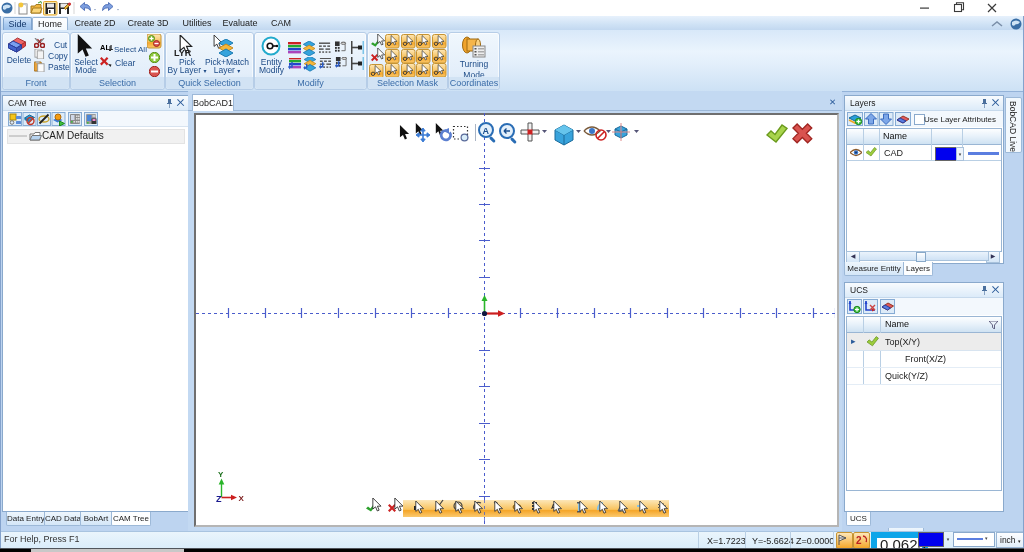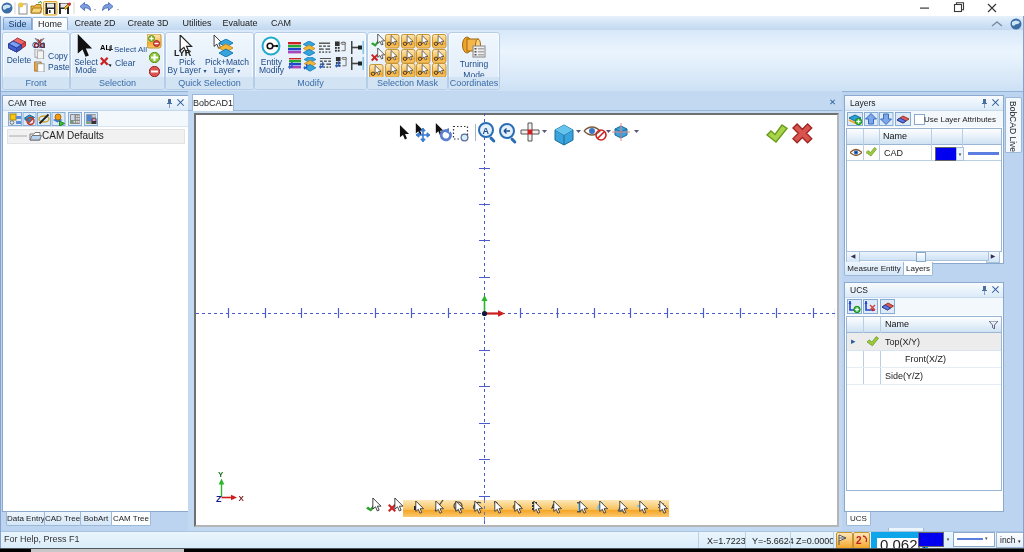--- a/index.html
+++ b/index.html
@@ -176,21 +176,21 @@
     <svg style="position:absolute;left:4px;top:4px;" width="20" height="16" viewBox="0 0 17 16">
         <use href="#eraser"></use>
       </svg>
     <div class="blabel" style="left:0px;top:24px;width:32px;">Delete</div>
     <svg style="position:absolute;left:31px;top:5px;" width="11" height="10" viewBox="0 0 11 10">
         <path d="M1 0 L5.5 5 M10 0 L5.5 5" stroke="#888" stroke-width="1.3" fill="none"></path>
         <circle cx="2.5" cy="7.5" r="2" fill="none" stroke="#992222" stroke-width="1.5"></circle>
         <circle cx="8.5" cy="7.5" r="2" fill="none" stroke="#992222" stroke-width="1.5"></circle>
         <path d="M3.5 6 L7.5 1 M7.5 6 L3.5 1" stroke="#992222" stroke-width="1.2"></path>
       </svg>
-    <div class="blabel" style="left:29px;top:9px;width:24px;text-align:left;">Cut</div>
+    <div class="blabel" style="left:51px;top:9px;width:24px;text-align:left;">Cut</div>
     <svg style="position:absolute;left:31px;top:16px;" width="11" height="10" viewBox="0 0 12 11">
         <rect x="1" y="0" width="7" height="9" fill="#fff" stroke="#999"></rect>
         <rect x="3.5" y="2" width="7" height="9" fill="#f4f4f4" stroke="#999"></rect>
       </svg>
     <div class="blabel" style="left:45px;top:20px;width:26px;text-align:left;">Copy</div>
     <svg style="position:absolute;left:31px;top:28px;" width="11" height="11" viewBox="0 0 12 12">
         <rect x="0" y="1" width="8" height="10" rx="1" fill="#e8a33d" stroke="#9a6a1a"></rect>
         <rect x="2" y="0" width="4" height="2.5" fill="#b5b5b5"></rect>
         <rect x="4" y="3" width="7" height="9" fill="#fbfbfb" stroke="#999"></rect>
       </svg>
@@ -441,21 +441,21 @@
     </svg>
     <div style="position:absolute;left:4px;top:33px;width:176px;height:13px;background:#f1f1f1;border:1px solid #e3e3e3;"></div>
     <svg style="position:absolute;left:6px;top:34px;" width="90" height="12" viewBox="0 0 90 12">
         <path d="M0 6 h18" stroke="#aaa"></path>
         <path d="M21 4 h4 l1-1.5 h5 V10 h-10 Z" fill="#fff" stroke="#777"></path>
         <path d="M21 10 l2-4.5 h9.5 l-2 4.5 Z" fill="#b8d4f0" stroke="#777"></path>
       </svg>
     <div style="position:absolute;left:39px;top:34px;font-size:10px;color:#222;">CAM Defaults</div>
   </div>
   <div class="btab" style="left:6px;top:512px;width:37px;">Data Entry</div>
-  <div class="btab" style="left:44px;top:512px;width:35px;">CAD Tree</div>
+  <div class="btab" style="left:44px;top:512px;width:35px;">CAD Data</div>
   <div class="btab" style="left:80px;top:512px;width:30px;">BobArt</div>
   <div class="btab active" style="left:111px;top:512px;width:38px;">CAM Tree</div>
 
   <div class="abs" id="mdi" style="left:188px;top:91px;width:654px;height:440px;background:#c3d9f2;"></div>
   <div class="abs" id="doctabstrip" style="left:188px;top:93px;width:654px;height:17px;border-bottom:1px solid #9cb8d8;"></div>
   <div class="doctab" style="left:192px;top:94px;width:40px;height:16px;background:#fdfeff;border:1px solid #9cb8d8;border-bottom:none;line-height:16px;">BobCAD1</div>
   <div class="abs" style="left:829px;top:97px;font-size:8.5px;color:#2a5b9a;">✕</div>
   <div class="abs" id="canvas" style="left:194px;top:113px;width:641px;height:410px;background:#fff;border:2px solid #6f6f6f;border-right-color:#b5b5b5;border-bottom-color:#b5b5b5;"></div>
   <svg class="abs" id="axes" style="left:196px;top:113px;" width="639" height="411" viewBox="0 0 639 411">
     <g stroke="#4a5ccc" stroke-width="1" stroke-dasharray="3 3">
@@ -747,21 +747,21 @@
       <div style="position:absolute;left:33px;top:0;width:1px;height:68px;background:#b9cfe4;"></div>
       <div style="position:absolute;left:0;top:16px;width:100%;height:17px;background:#ececec;border-bottom:1px solid #d8e4f0;"></div>
       <div style="position:absolute;left:0;top:33px;width:100%;height:17px;border-bottom:1px solid #e4edf6;"></div>
       <div style="position:absolute;left:0;top:50px;width:100%;height:17px;border-bottom:1px solid #e4edf6;"></div>
       <div style="position:absolute;left:4px;top:19px;font-size:9px;color:#2a5b9a;">▸</div>
       <svg style="position:absolute;left:20px;top:19px;" width="12" height="11" viewBox="0 0 11 9">
           <path d="M0 5 L2 3 4.5 5 8.5 0 10.5 1.5 5 8.5 Z" fill="#9ccc3c" stroke="#5a8a14" stroke-width="0.6"></path>
         </svg>
       <div style="position:absolute;left:38px;top:20px;font-size:9px;color:#222;">Top(X/Y)</div>
       <div style="position:absolute;left:38px;top:37px;font-size:9px;color:#222;padding-left:20px;">Front(X/Z)</div>
-      <div style="position:absolute;left:38px;top:54px;font-size:9px;color:#222;">Side(Y/Z)</div>
+      <div style="position:absolute;left:38px;top:54px;font-size:9px;color:#222;">Quick(Y/Z)</div>
     </div>
   </div>
   <div class="btab active" style="left:846px;top:512px;width:23px;">UCS</div>
   <div class="btab" style="left:888px;top:512px;width:34px;margin-top:16px;">Posting</div>
 
   <div class="abs" style="left:1005px;top:97px;width:15px;height:54px;background:#f2f8fd;border:1px solid #9db9d8;border-radius:0 2px 2px 0;">
     <div style="position:absolute;left:12px;top:3px;font-size:8.5px;color:#1c1c1c;transform:rotate(90deg);transform-origin:0 0;white-space:nowrap;">BobCAD Live</div>
   </div>
 
   <div class="abs" id="statusbar"></div>

